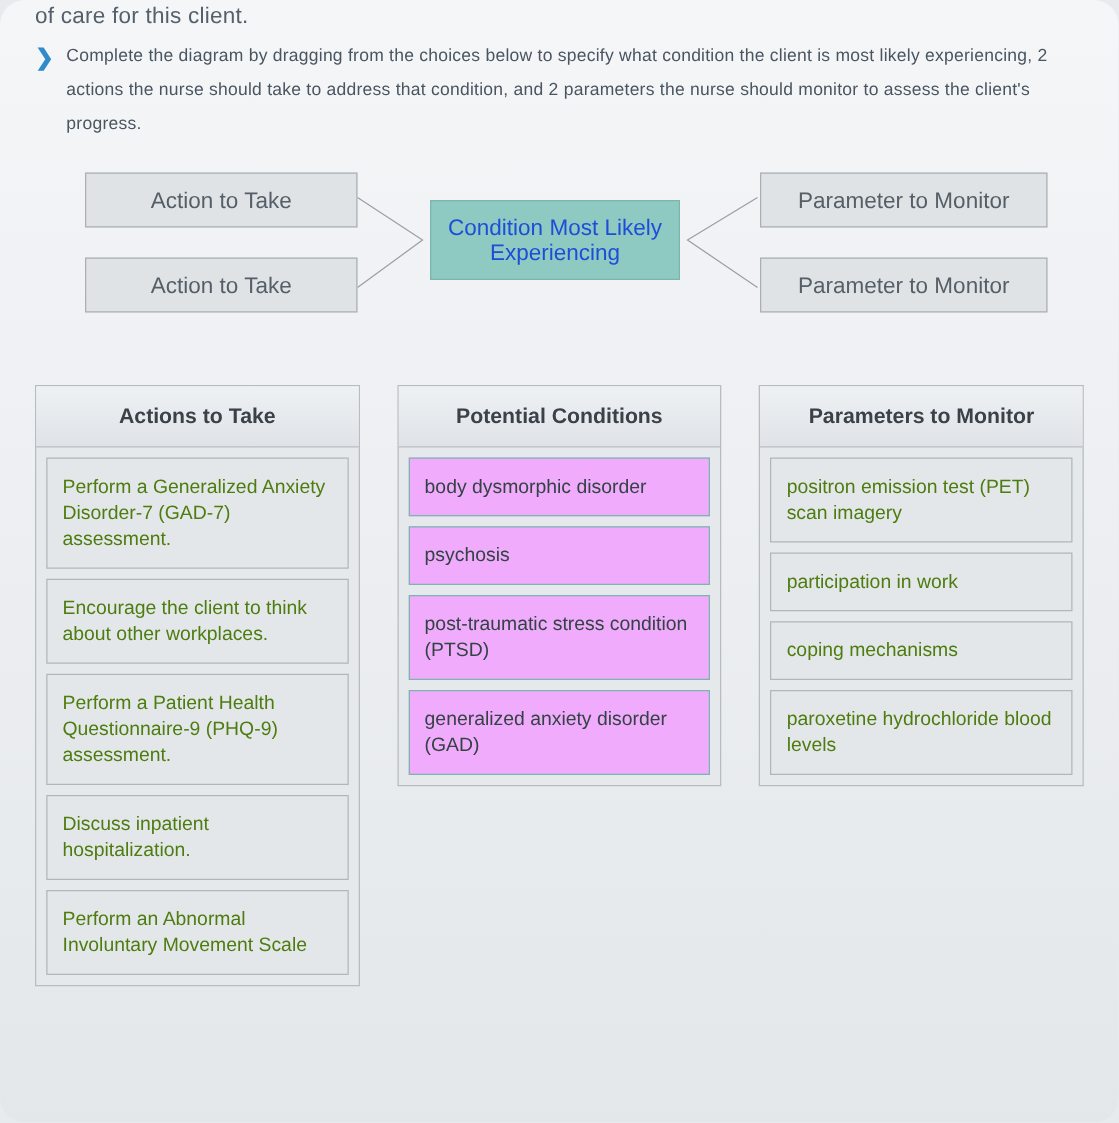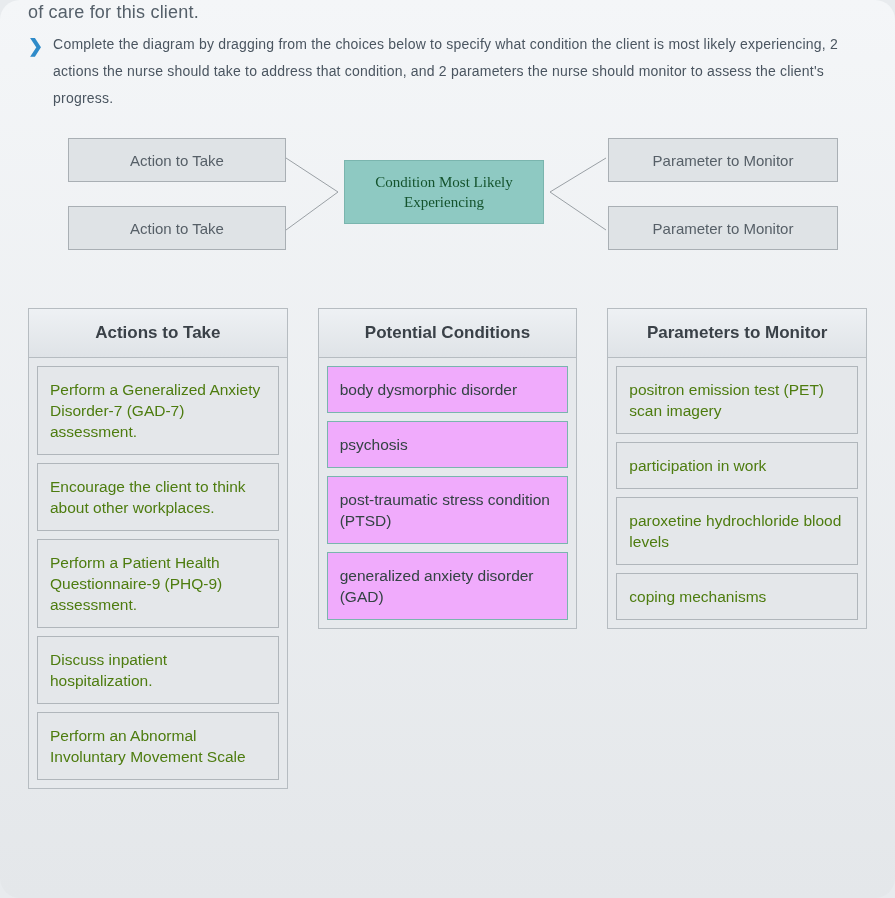--- a/index.html
+++ b/index.html
@@ -49,31 +49,30 @@
     height: 150px;
     margin: 8px 0 28px 0;
   }
   .dropzone {
     position: absolute;
     background: #dfe3e6;
     border: 1px solid #a9afb4;
     display: flex;
     align-items: center;
     justify-content: center;
-    font-size: 15px;
+    font-size: 18px;
     color: #565f67;
     text-align: center;
     padding: 0 8px;
   }
   .cond-center {
     background: #8ec9c2;
     border: 1px solid #7ab5ae;
-    color: #14532d;
+    color: #1d4ed8;
     line-height: 20px;
-    font-family: Liberation Serif, serif;
   }
   .connector {
     position: absolute;
     pointer-events: none;
   }
 
   
   .choices {
     display: flex;
     gap: 30px;
@@ -162,18 +161,18 @@
       <div class="choice teal">body dysmorphic disorder</div>
       <div class="choice teal">psychosis</div>
       <div class="choice teal">post-traumatic stress condition (PTSD)</div>
       <div class="choice teal">generalized anxiety disorder (GAD)</div>
     </div>
 
     <div class="col">
       <div class="col-header">Parameters to Monitor</div>
       <div class="choice">positron emission test (PET) scan imagery</div>
       <div class="choice">participation in work</div>
+      <div class="choice">coping mechanisms</div>
       <div class="choice">paroxetine hydrochloride blood levels</div>
-      <div class="choice">coping mechanisms</div>
     </div>
 
   </div>
 </div>
 
 </body></html>

